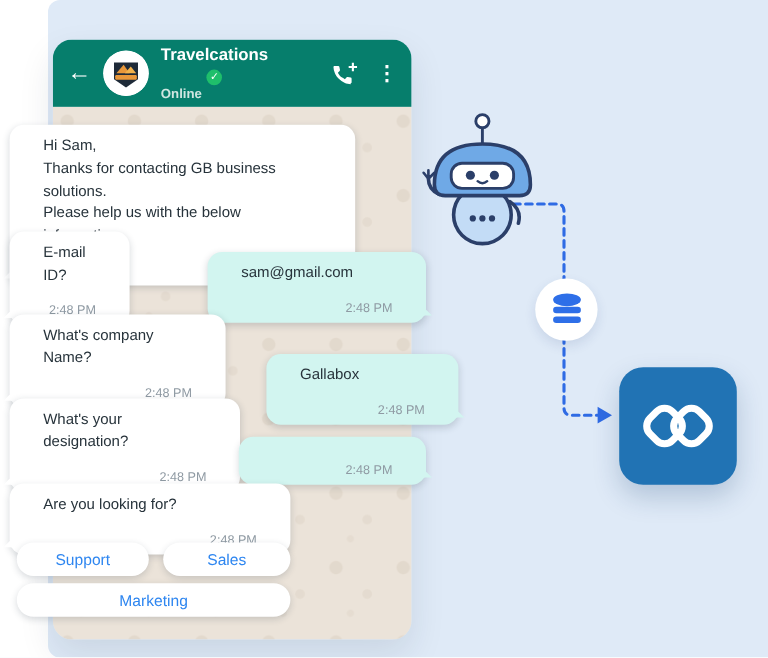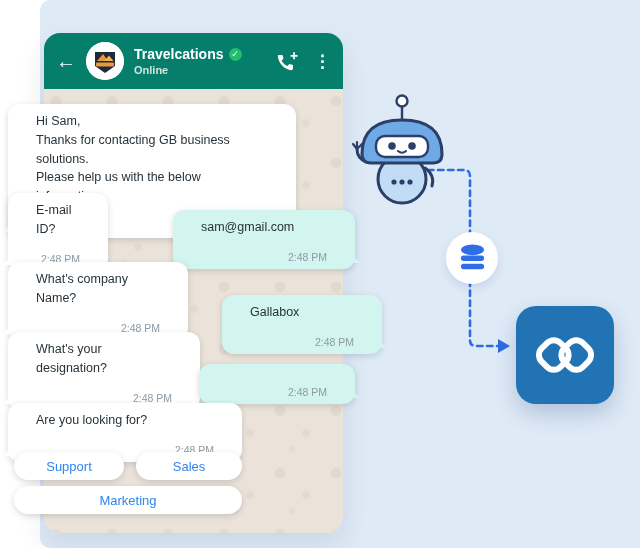--- a/index.html
+++ b/index.html
@@ -12,21 +12,21 @@
 
   
   .phone{position:absolute;left:44px;top:33px;width:299px;height:500px;
     border-radius:16px;overflow:hidden;box-shadow:0 12px 28px rgba(20,40,60,.10);}
   .wa-header{position:absolute;left:0;top:0;right:0;height:56px;background:#067e6c;
     display:flex;align-items:center;padding:0 12px;gap:10px;}
   .back{color:#fff;font-size:20px;line-height:1;cursor:pointer;}
   .avatar{width:38px;height:38px;border-radius:50%;background:#fff;display:flex;
     align-items:center;justify-content:center;overflow:hidden;flex:0 0 auto;}
   .titles{display:flex;flex-direction:column;gap:2px;min-width:0;}
-  .title-row{display:flex;align-items:center;gap:5px;}
+  .title-row{display:flex;align-items:center;gap:5px;flex-direction:column;}
   .wa-title{color:#fff;font-size:14px;font-weight:bold;white-space:nowrap;}
   .verified{width:13px;height:13px;border-radius:50%;background:#1fbf6b;color:#fff;
     font-size:9px;line-height:13px;text-align:center;flex:0 0 auto;}
   .wa-status{color:#cfe6e1;font-size:11px;font-weight:bold;}
   .header-actions{margin-left:auto;display:flex;align-items:center;gap:16px;}
   .kebab{color:#fff;font-size:17px;font-weight:bold;letter-spacing:0;cursor:pointer;line-height:1;}
 
   .chat-body{position:absolute;left:0;top:56px;right:0;bottom:0;background-color:#ebe3d9;
     background-image:
       radial-gradient(circle at 12px 12px, rgba(180,163,140,.16) 0 5px, transparent 6px),

